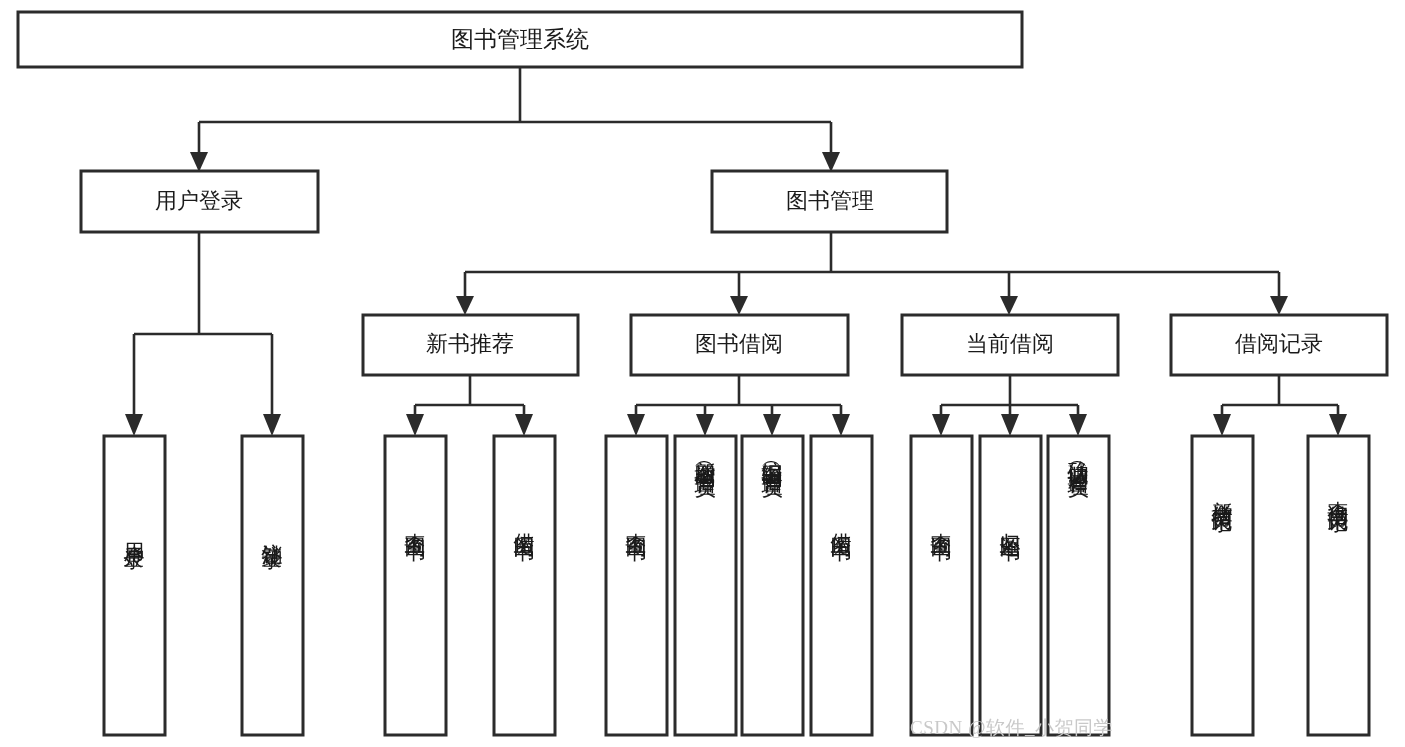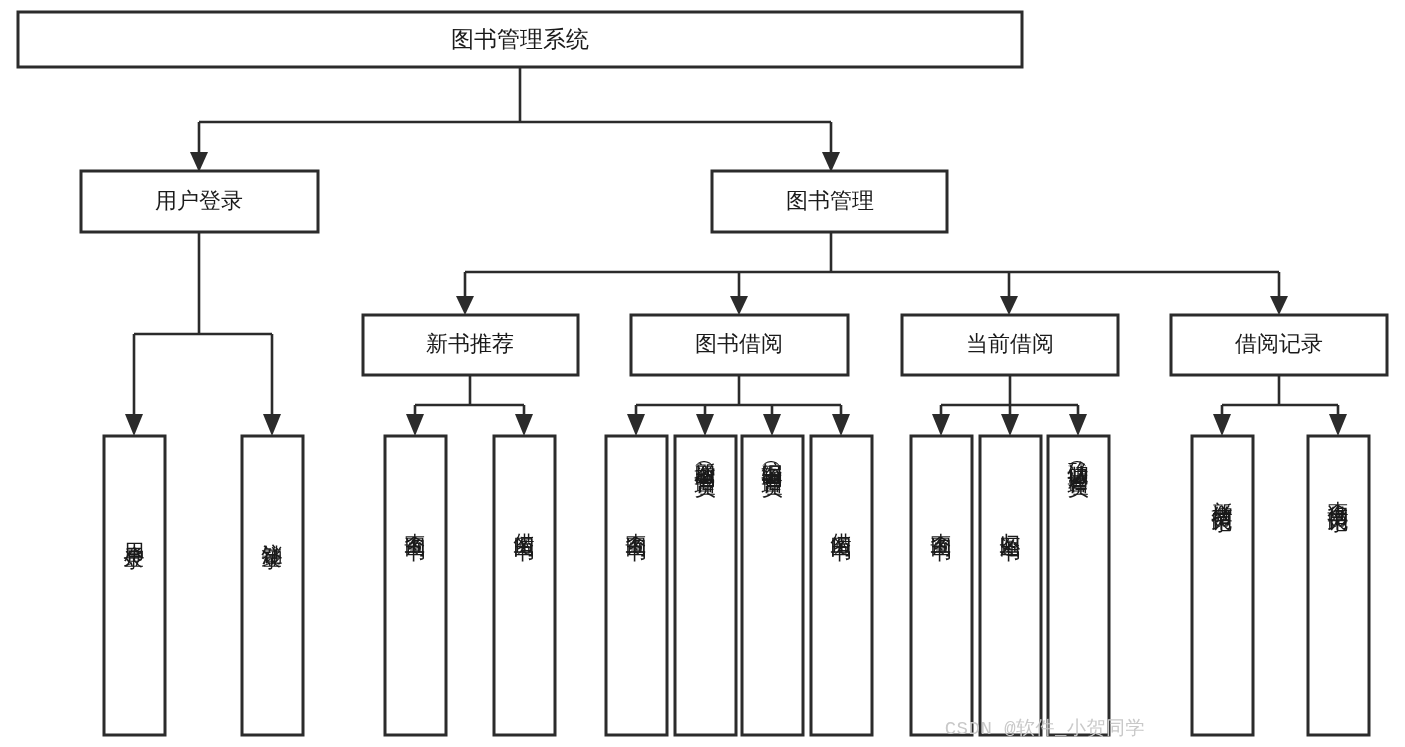--- a/index.html
+++ b/index.html
@@ -12,21 +12,20 @@
     width: 1405px;
     height: 747px;
     font-family: "Liberation Sans", "DejaVu Sans", sans-serif;
     overflow: hidden;
     position: relative;
   }
   #diagram-root {
     position: relative;
     width: 1121px;
     height: 747px;
-    padding-left: 32px;
   }
   svg#tree-svg {
     position: absolute;
     top: 0;
     left: 0;
     width: 1405px;
     height: 747px;
     display: block;
   }
   .node-box {
@@ -68,21 +67,21 @@
     font-size: 21px;
     line-height: 1;
     letter-spacing: 2.5px;
     color: #1a1a1a;
     white-space: nowrap;
   }
   .watermark {
     position: absolute;
     right: 8px;
     bottom: 6px;
-    font-family: Liberation Mono, monospace;
+    font-family: Liberation Serif, serif;
     font-size: 19px;
     color: #c9c9c9;
     letter-spacing: 0.5px;
     user-select: none;
   }
 </style>
 </head>
 <body>
 
 <div id="diagram-root">

